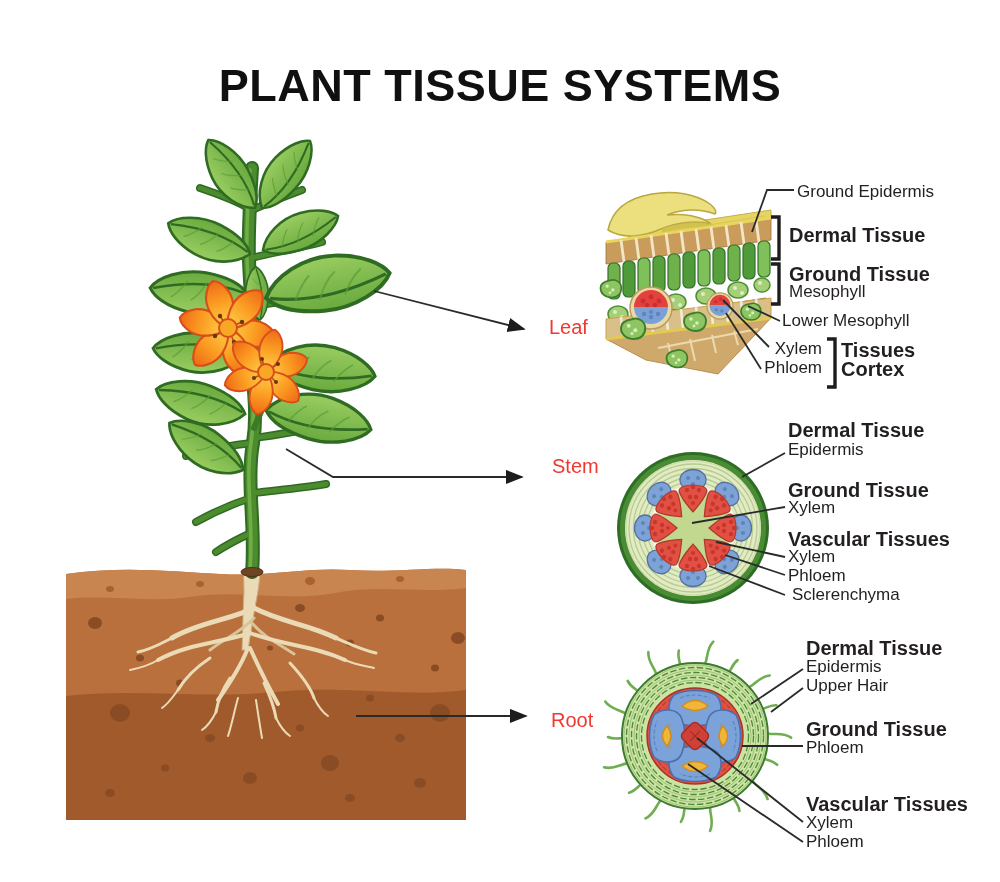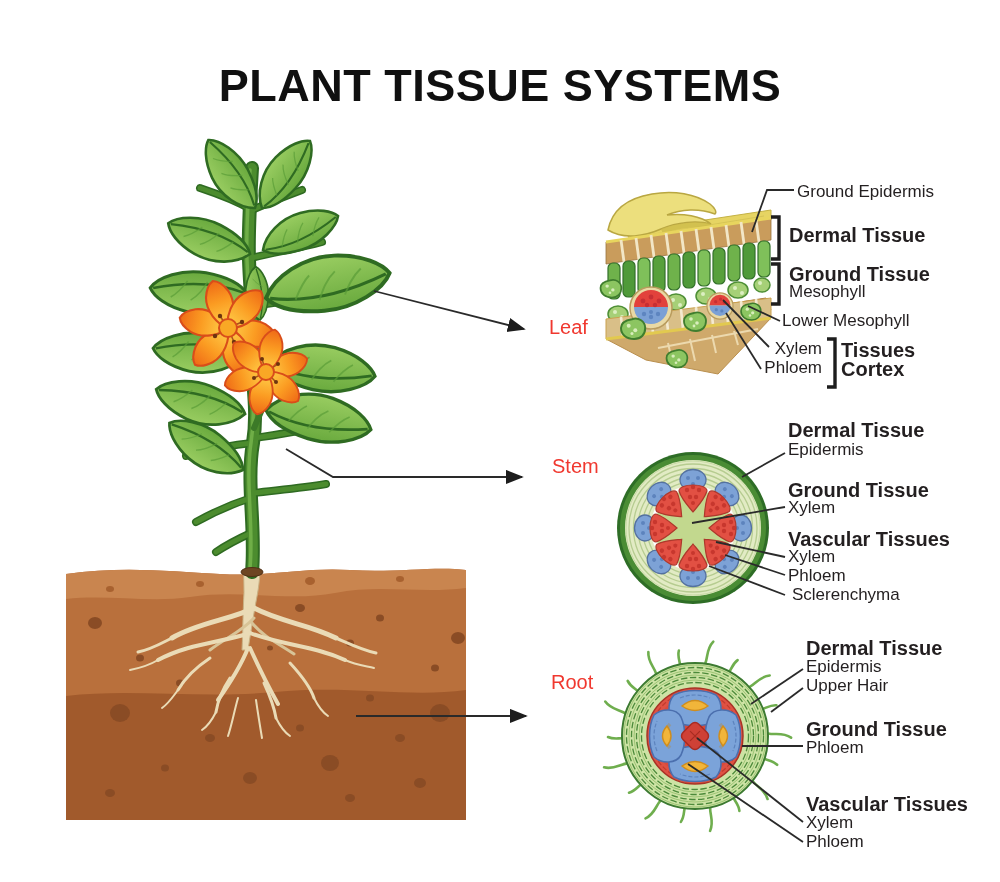--- a/index.html
+++ b/index.html
@@ -627,15 +627,15 @@
   <div class="sec" style="left:552px;top:456px">Stem</div>
 
   <div class="b" style="left:806px;top:637px">Dermal Tissue</div>
   <div class="t" style="left:806px;top:657px">Epidermis</div>
   <div class="t" style="left:806px;top:676px">Upper Hair</div>
   <div class="b" style="left:806px;top:718px">Ground Tissue</div>
   <div class="t" style="left:806px;top:738px">Phloem</div>
   <div class="b" style="left:806px;top:793px">Vascular Tissues</div>
   <div class="t" style="left:806px;top:813px">Xylem</div>
   <div class="t" style="left:806px;top:832px">Phloem</div>
-  <div class="sec" style="left:551px;top:672px">Root</div>
+  <div class="sec" style="left:551px;top:710px">Root</div>
 
 </div>
 
 </body></html>

